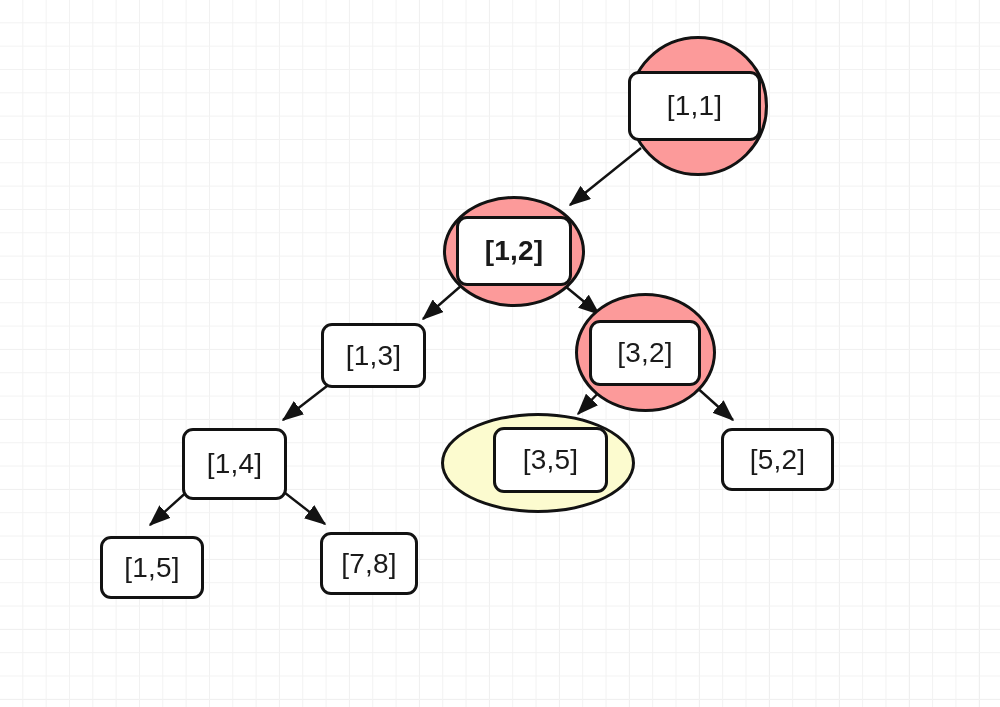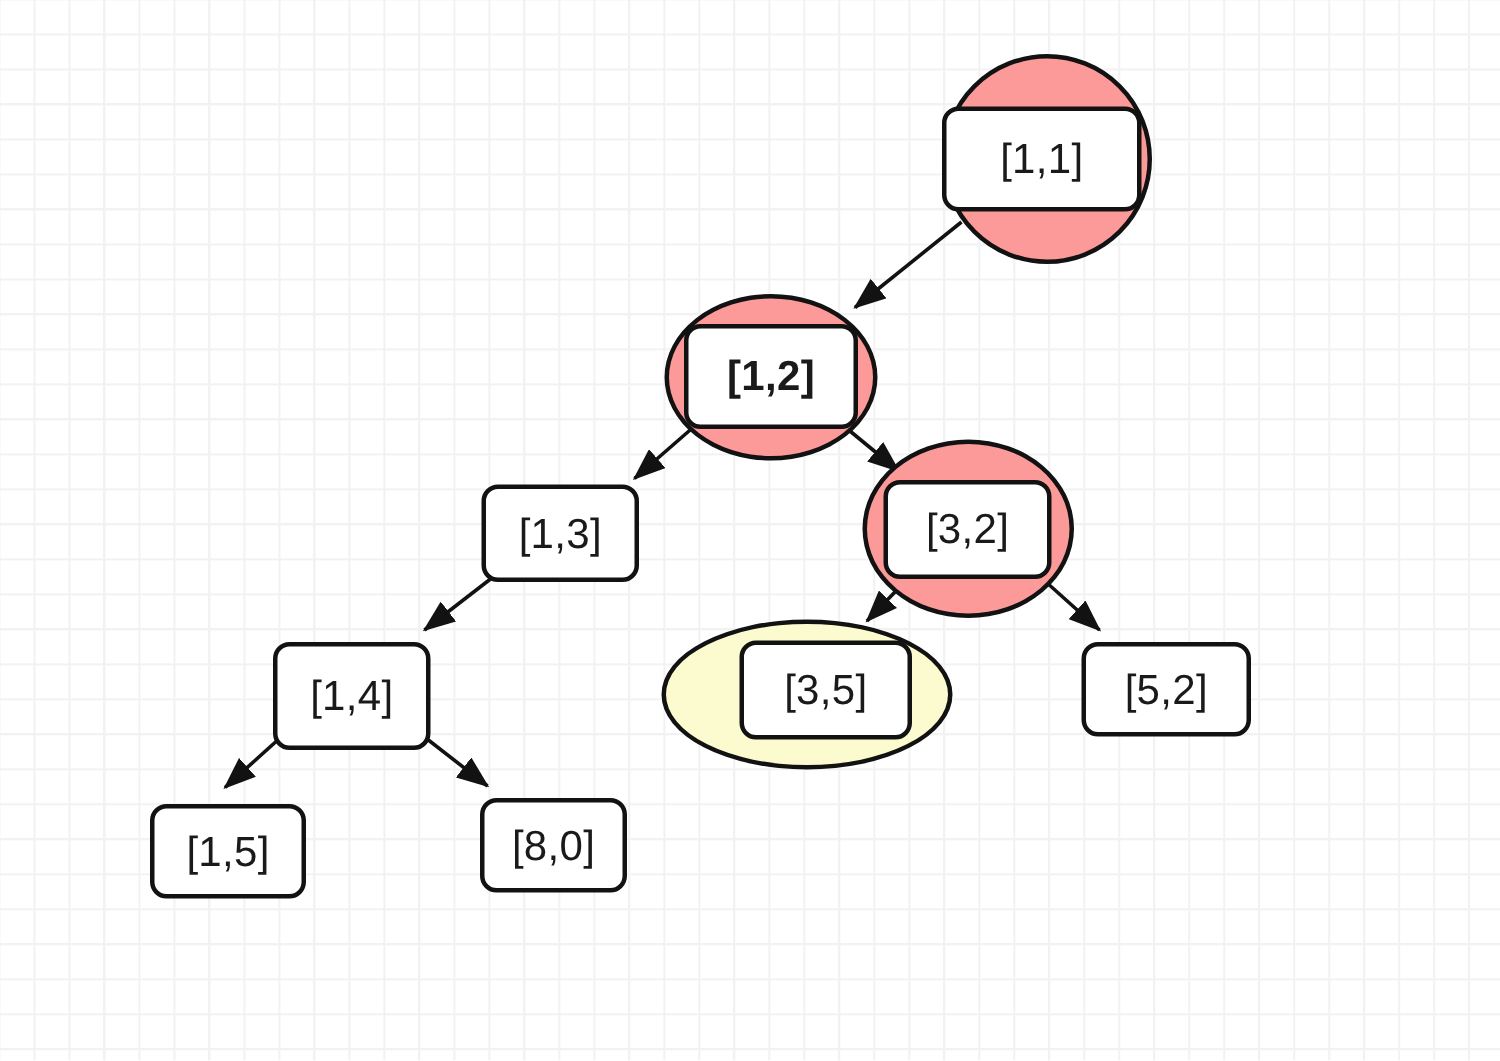--- a/index.html
+++ b/index.html
@@ -126,18 +126,18 @@
           <span class="box-label">[5,2]</span>
         </div>
       </div>
       <div class="node" style="left: 0px; top: 0px;">
         <div class="box" style="left: 60px; top: 536px; width: 104px; height: 63px; margin-left: 40px;">
           <span class="box-label">[1,5]</span>
         </div>
       </div>
       <div class="node" style="left: 0px; top: 0px;">
         <div class="box" style="left: 320px; top: 532px; width: 98px; height: 63px;">
-          <span class="box-label">[8,0]</span>
+          <span class="box-label">[7,8]</span>
         </div>
       </div>
     </div>
 
 </div>
 
 </body></html>

